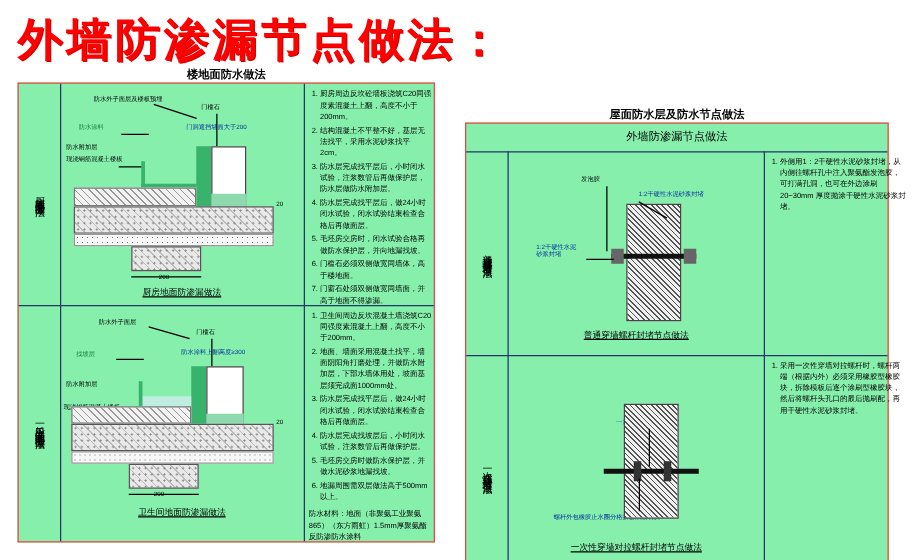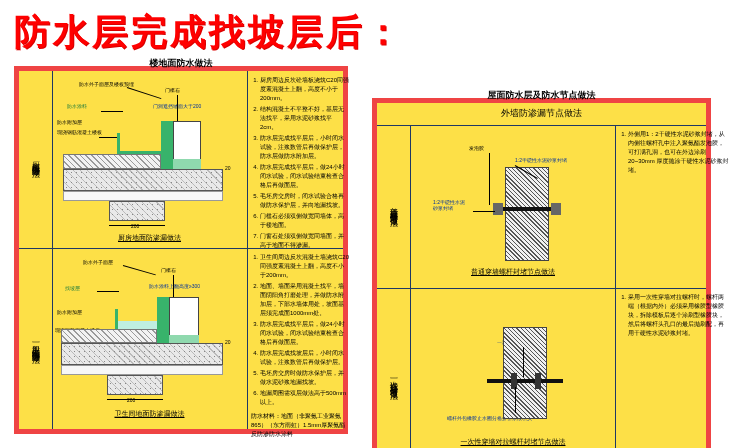--- a/index.html
+++ b/index.html
@@ -21,23 +21,23 @@
     color:#ff0000;
     letter-spacing:3px;
     font-family:"DejaVu Sans",sans-serif;
     text-shadow:1px 1px 0 #d90000;
     white-space:nowrap;
   }
 
   
   .panel{
     position:absolute;
-    border:5px solid #ef4444;
+    border:1px solid #ef4444;
     box-sizing:border-box;
-    background:#fde047;
+    background:#86efac;
   }
   #panel-left{left:14px;top:66px;width:334px;height:368px;}
   #panel-right{left:372px;top:66px;width:339px;height:368px;margin-top:32px;}
 
   .panel-title{
     position:absolute;
     width:100%;
     text-align:center;
     font-size:9px;
     font-weight:bold;
@@ -123,21 +123,21 @@
   }
   .green{background:#38b36b;}
   .greenl{background:#8fd9ae;}
   .cyan{background:#bfeee0;}
 </style>
 </head>
 <body>
 
 <div class="slide">
 
-  <div class="title">防水层完成找坡层后：</div>
+  <div class="title">外墙防渗漏节点做法：</div>
 
   <div class="panel" id="panel-left">
     <div class="panel-title">楼地面防水做法</div>
 
     <div class="vline" style="left:33px;"></div>
     <div class="vline" style="left:228px;"></div>
 
     <div class="hline" style="top:177px;"></div>
 
     <div class="rowlabel" style="left:0;top:0;width:33px;height:177px;">

